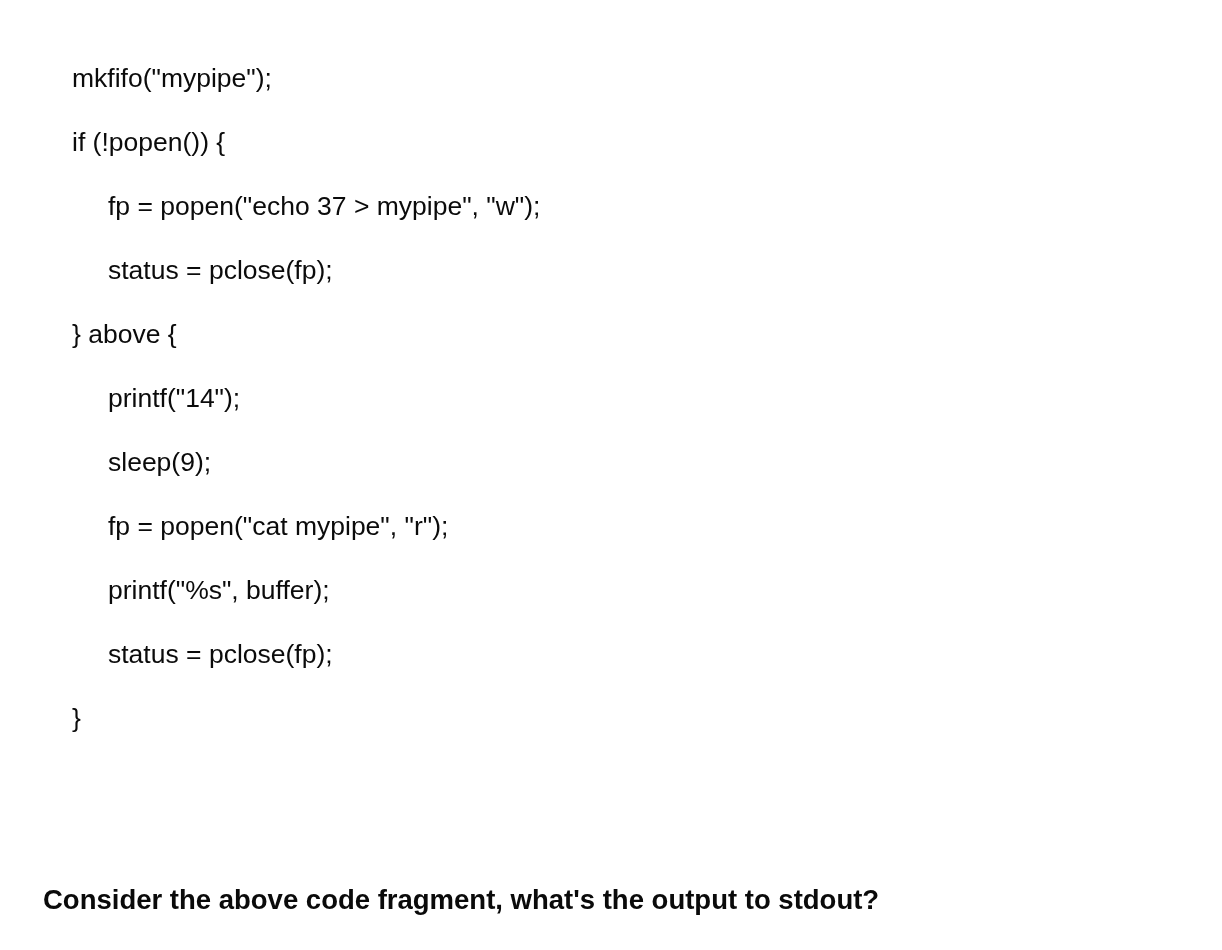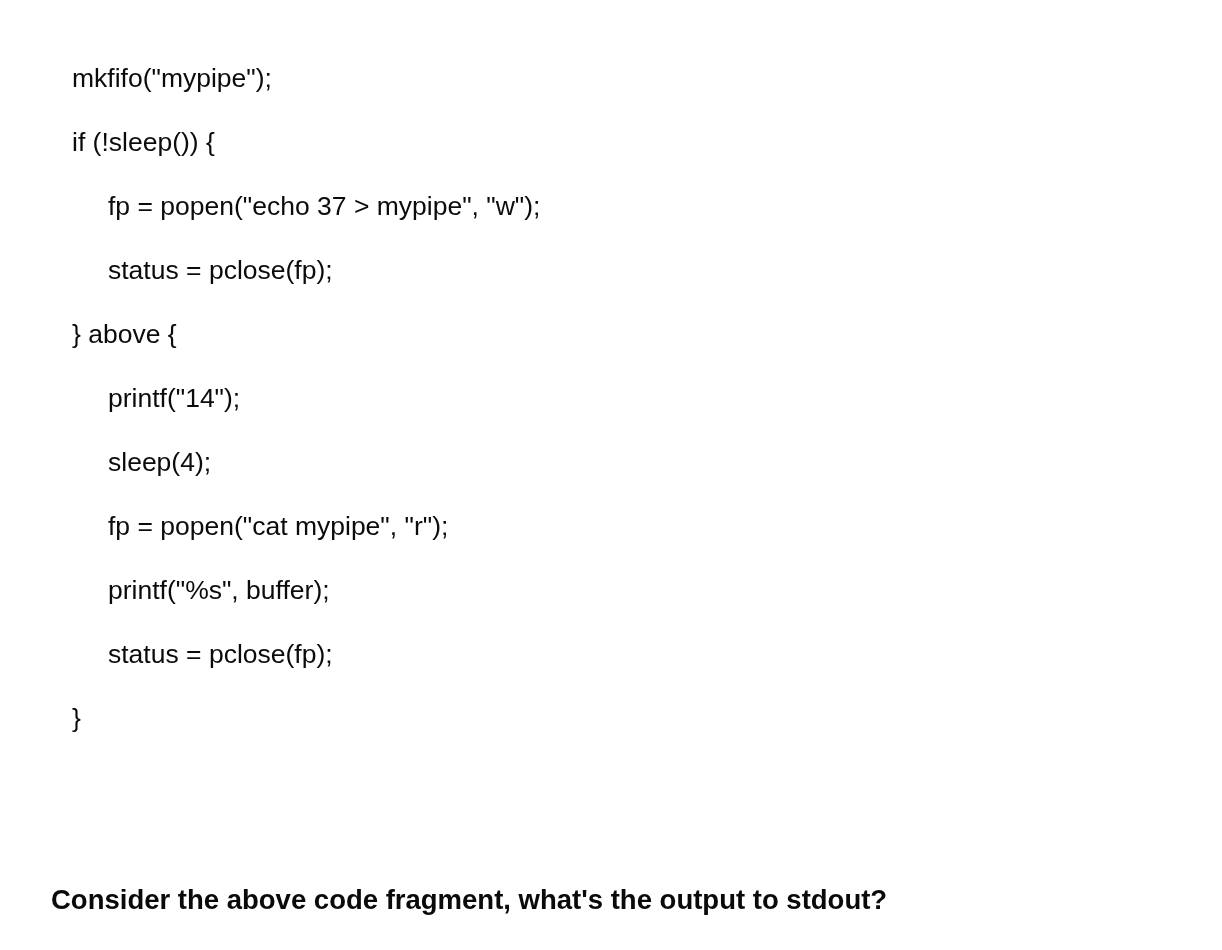--- a/index.html
+++ b/index.html
@@ -44,21 +44,21 @@
     color: #0b0b0b;
     white-space: pre;
   }
 
   .indent-0 { padding-left: 72px; }
   .indent-1 { padding-left: 108px; }
 
   
   #question-block {
     position: absolute;
-    left: 12px;
+    left: 4px;
     top: 880px;
     width: 1136px;
   }
 
   #question-text {
     padding-left: 39px;
     font-family: "Liberation Sans", sans-serif;
     font-size: 27.5px;
     font-weight: 700;
     line-height: 40px;
@@ -66,26 +66,26 @@
     white-space: pre;
   }
 </style>
 </head>
 <body>
 
 <div id="page">
 
   <div id="code-block">
     <div class="code-line indent-0">mkfifo("mypipe");</div>
-    <div class="code-line indent-0">if (!sleep()) {</div>
+    <div class="code-line indent-0">if (!popen()) {</div>
     <div class="code-line indent-1">fp = popen("echo 37 &gt; mypipe", "w");</div>
     <div class="code-line indent-1">status = pclose(fp);</div>
     <div class="code-line indent-0">} above {</div>
     <div class="code-line indent-1">printf("14");</div>
-    <div class="code-line indent-1">sleep(4);</div>
+    <div class="code-line indent-1">sleep(9);</div>
     <div class="code-line indent-1">fp = popen("cat mypipe", "r");</div>
     <div class="code-line indent-1">printf("%s", buffer);</div>
     <div class="code-line indent-1">status = pclose(fp);</div>
     <div class="code-line indent-0">}</div>
   </div>
 
   <div id="question-block">
     <div id="question-text">Consider the above code fragment, what's the output to stdout?</div>
   </div>
 

